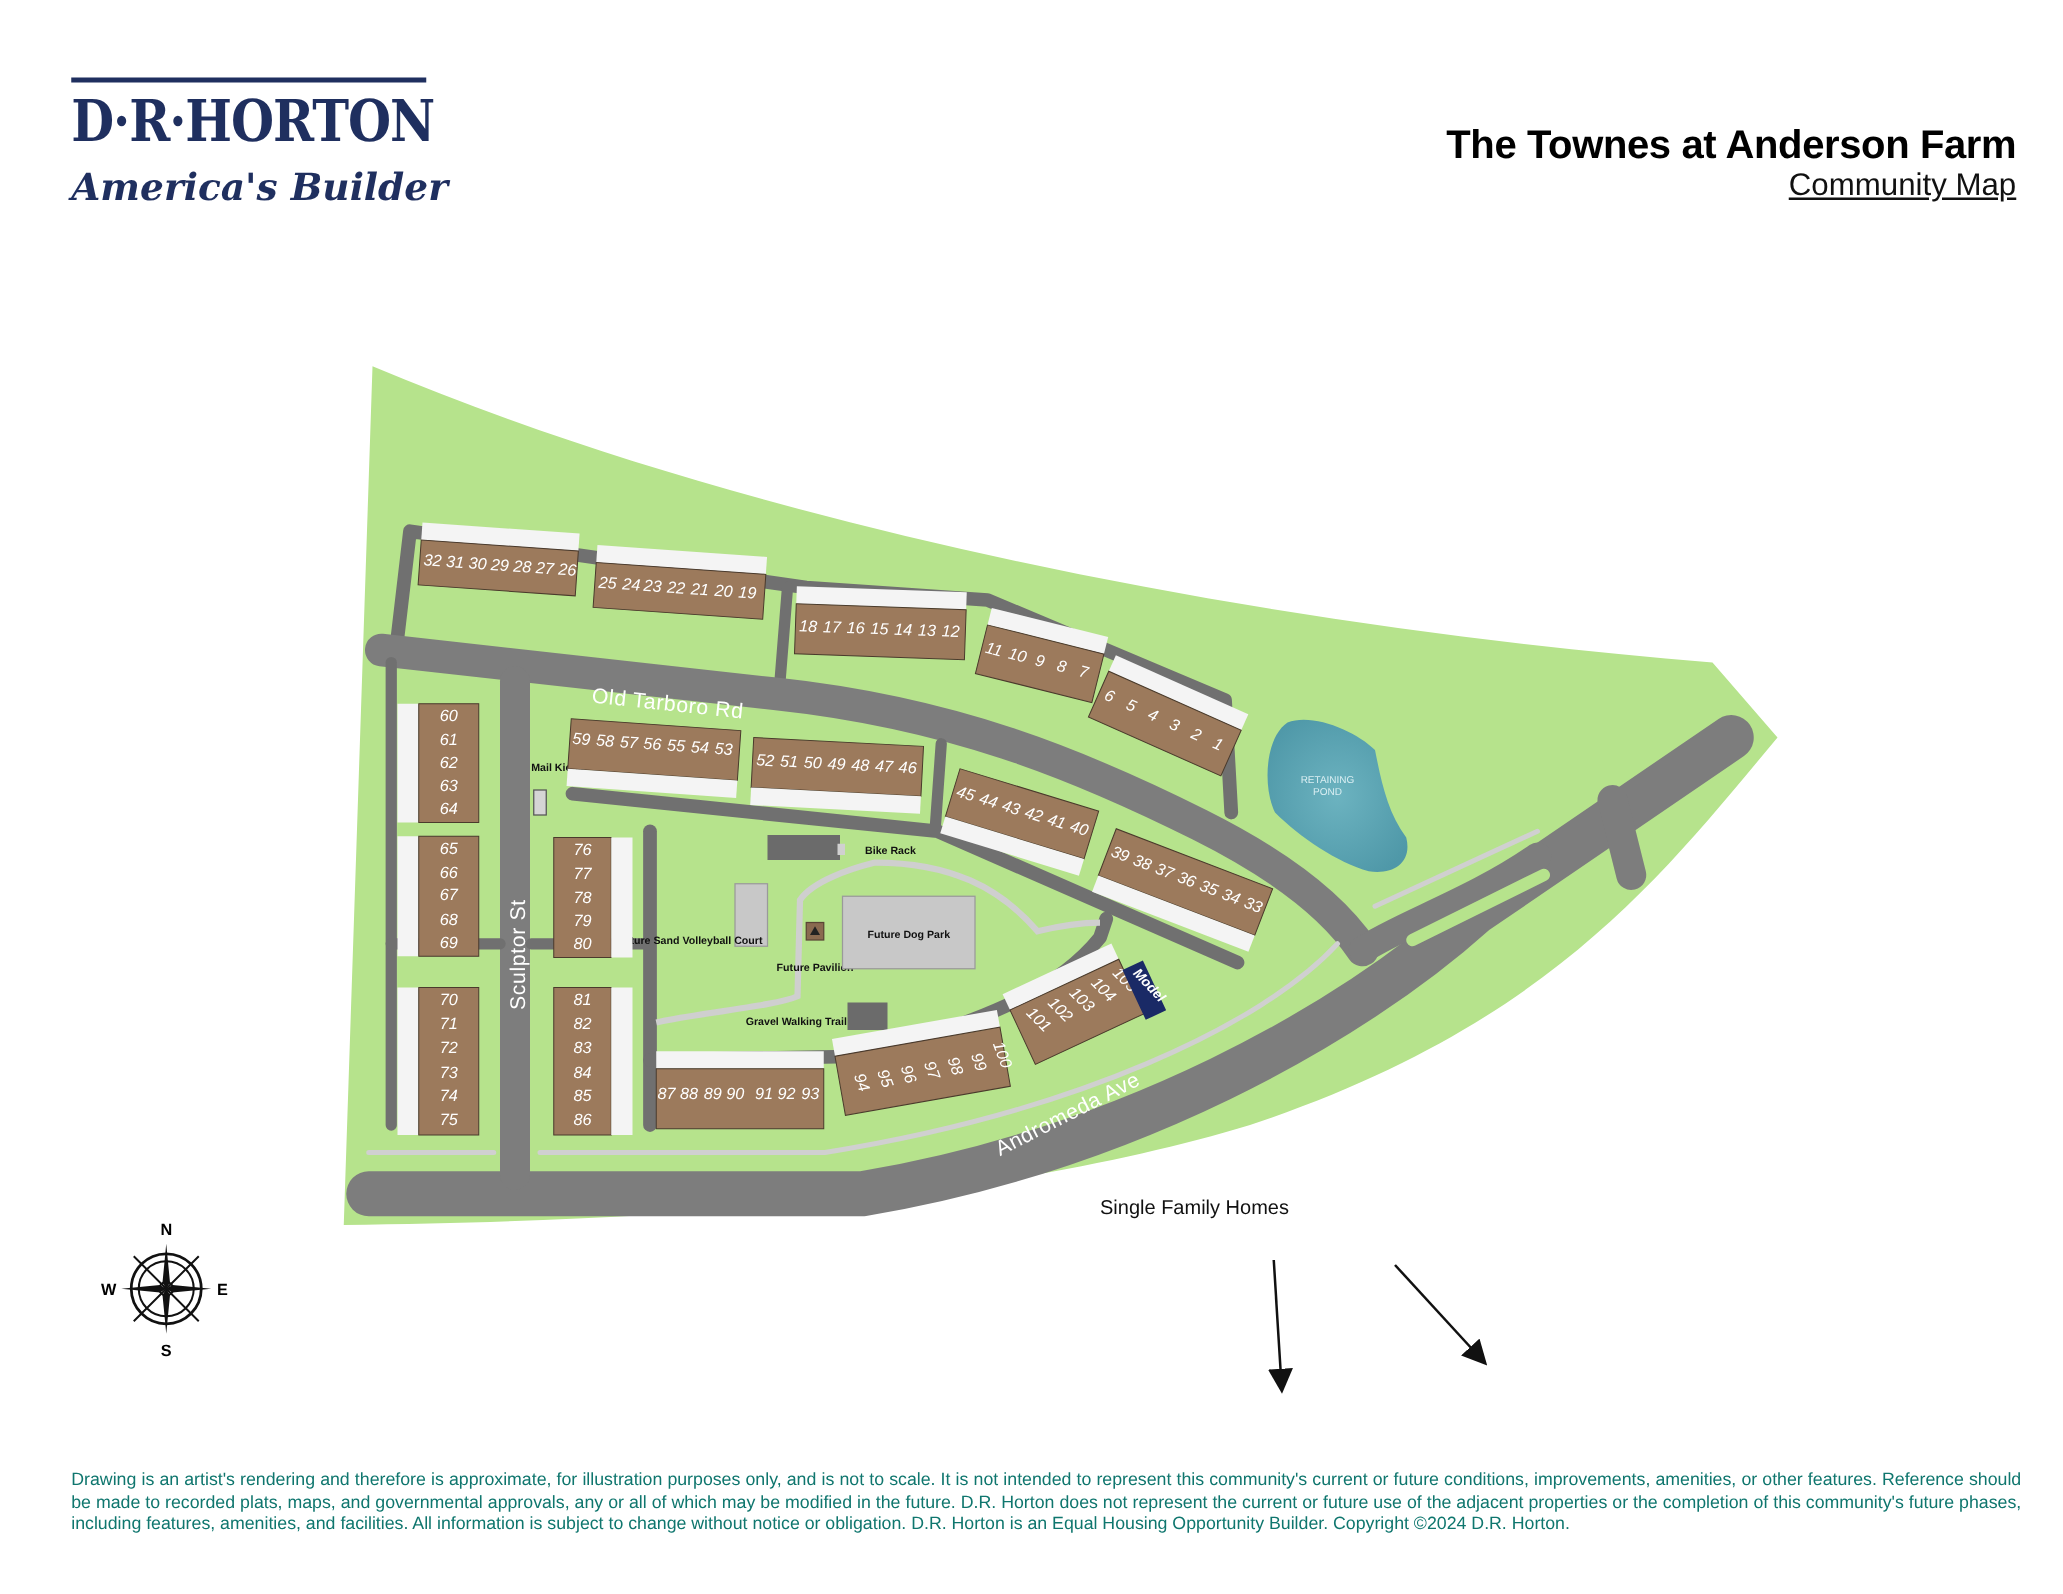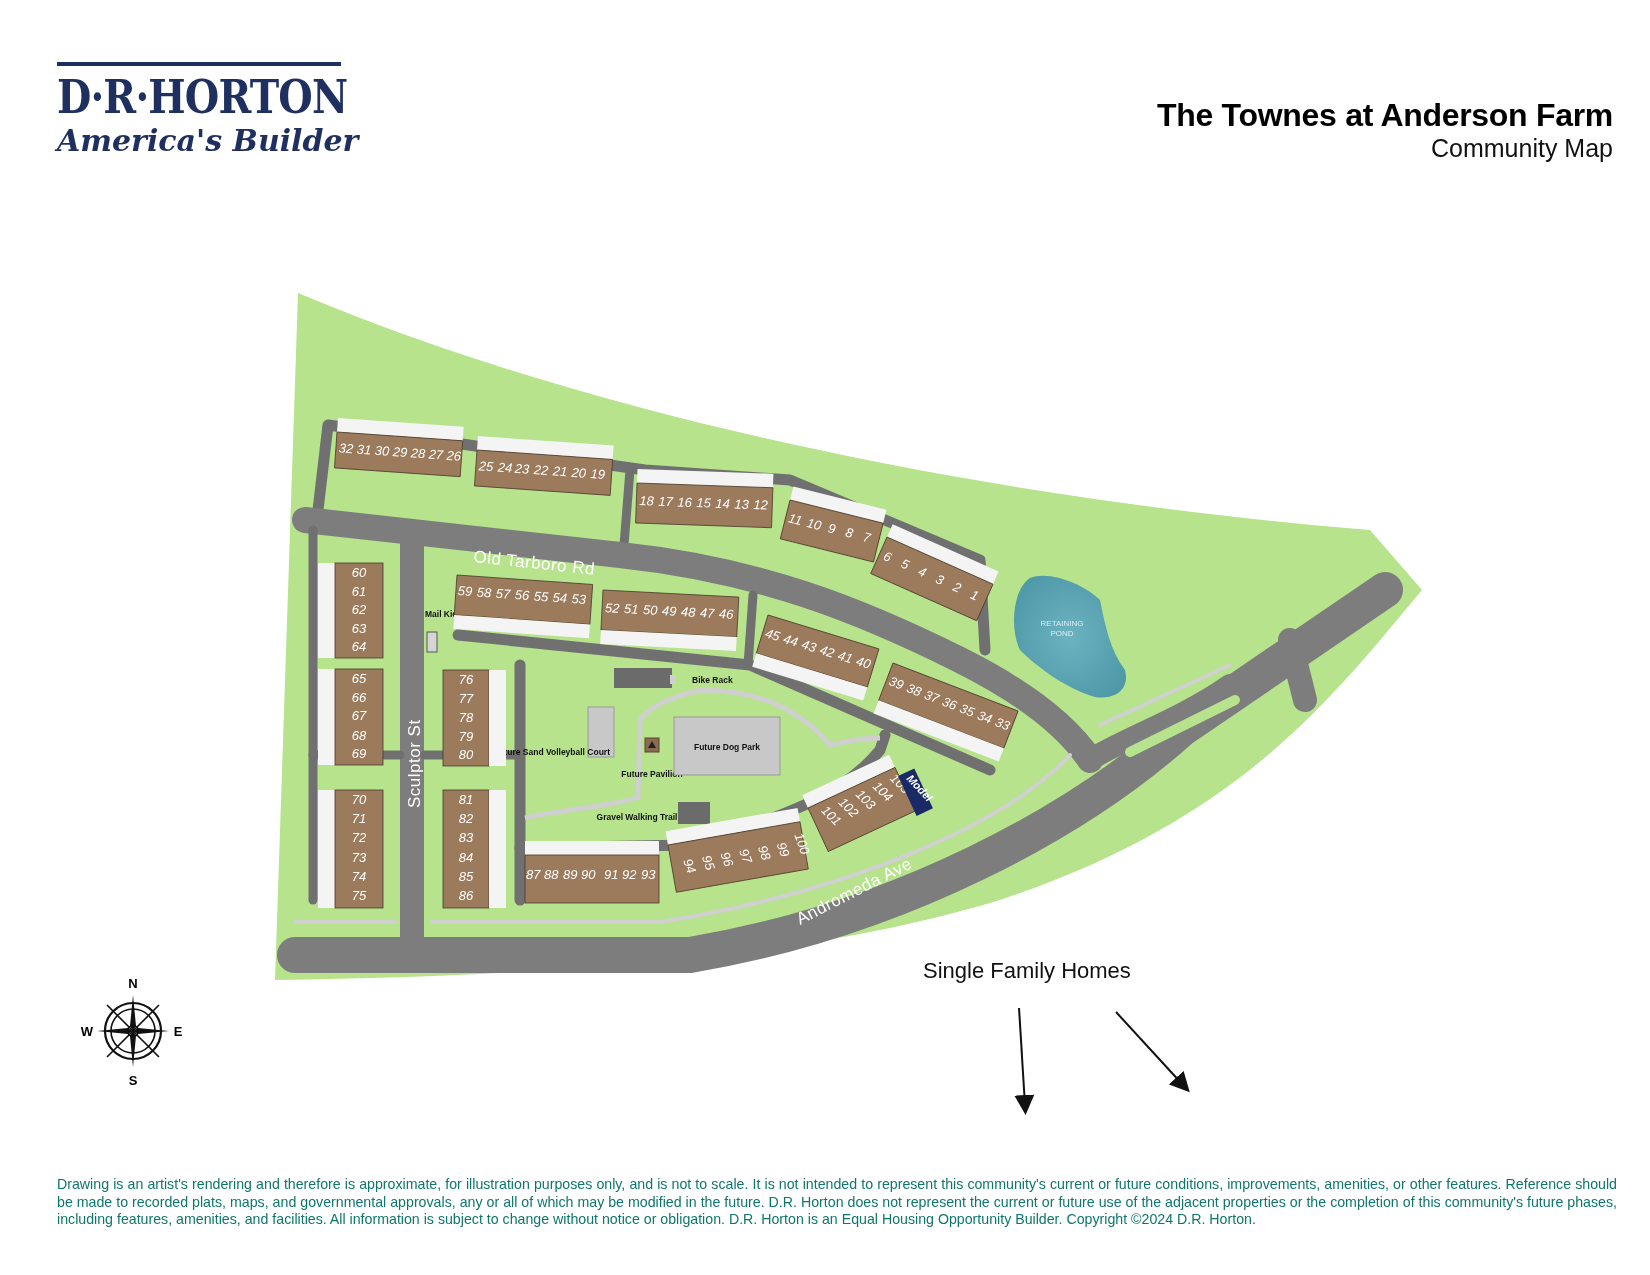--- a/index.html
+++ b/index.html
@@ -1,25 +1,25 @@
 <!DOCTYPE html>
 <html><head>
 <meta charset="utf-8">
 <style>
   html, body { margin:0; padding:0; background:#ffffff; }
   body { width:1650px; height:1275px; position:relative; overflow:hidden; font-family:"Liberation Sans", sans-serif; }
   .logo { position:absolute; left:57px; top:62px; width:300px; }
   .logo-bar { height:4px; background:#1f2f5f; width:284px; margin-bottom:6px; }
   .logo-main { font-family:"DejaVu Serif", serif; font-weight:bold; font-size:46px; letter-spacing:-1px; color:#1f2f5f; line-height:50px; transform:scaleX(0.86); transform-origin:left; white-space:nowrap; }
-  .logo-sub { font-family:"DejaVu Serif", serif; font-style:italic; font-weight:bold; font-size:30px; color:#1f2f5f; line-height:34px; margin-top:2px; white-space:nowrap; }
+  .logo-sub { font-family:"DejaVu Serif", serif; font-style:italic; font-weight:bold; font-size:30px; color:#1f2f5f; line-height:34px; margin-top:12px; white-space:nowrap; }
   .title-block { position:absolute; right:37px; top:64px; text-align:right; }
   .title { font-family:"Liberation Sans", sans-serif; font-weight:bold; font-size:32px; color:#000; line-height:38px; letter-spacing:-0.3px;margin-top:32px; }
-  .subtitle { font-family:"Liberation Sans", sans-serif; font-size:25px; color:#111; line-height:28px; }
+  .subtitle { font-family:"Liberation Sans", sans-serif; font-size:25px; color:#111; line-height:28px;text-decoration:underline; }
   .map { position:absolute; left:0; top:0; }
-  .sfh-label { position:absolute; left:923px; top:958px; font-size:22px; color:#111; }
+  .sfh-label { position:absolute; left:880px; top:958px; font-size:16px; color:#111; }
   .disclaimer { position:absolute; left:57px; top:1176px; width:1560px; font-size:14.2px; line-height:17.6px; color:#0f766e; text-align:justify; }
   .lot-num { font-family:"Liberation Sans", sans-serif; font-style:italic; fill:#ffffff; font-size:13px; }
   .street { font-family:"Liberation Sans", sans-serif; fill:#ffffff; font-size:17px; letter-spacing:0.5px; }
   .amenity { font-family:"Liberation Sans", sans-serif; font-weight:bold; fill:#111; font-size:8.5px; }
 </style>
 </head>
 <body>
 
 <div class="logo">
   <div class="logo-bar"></div>

